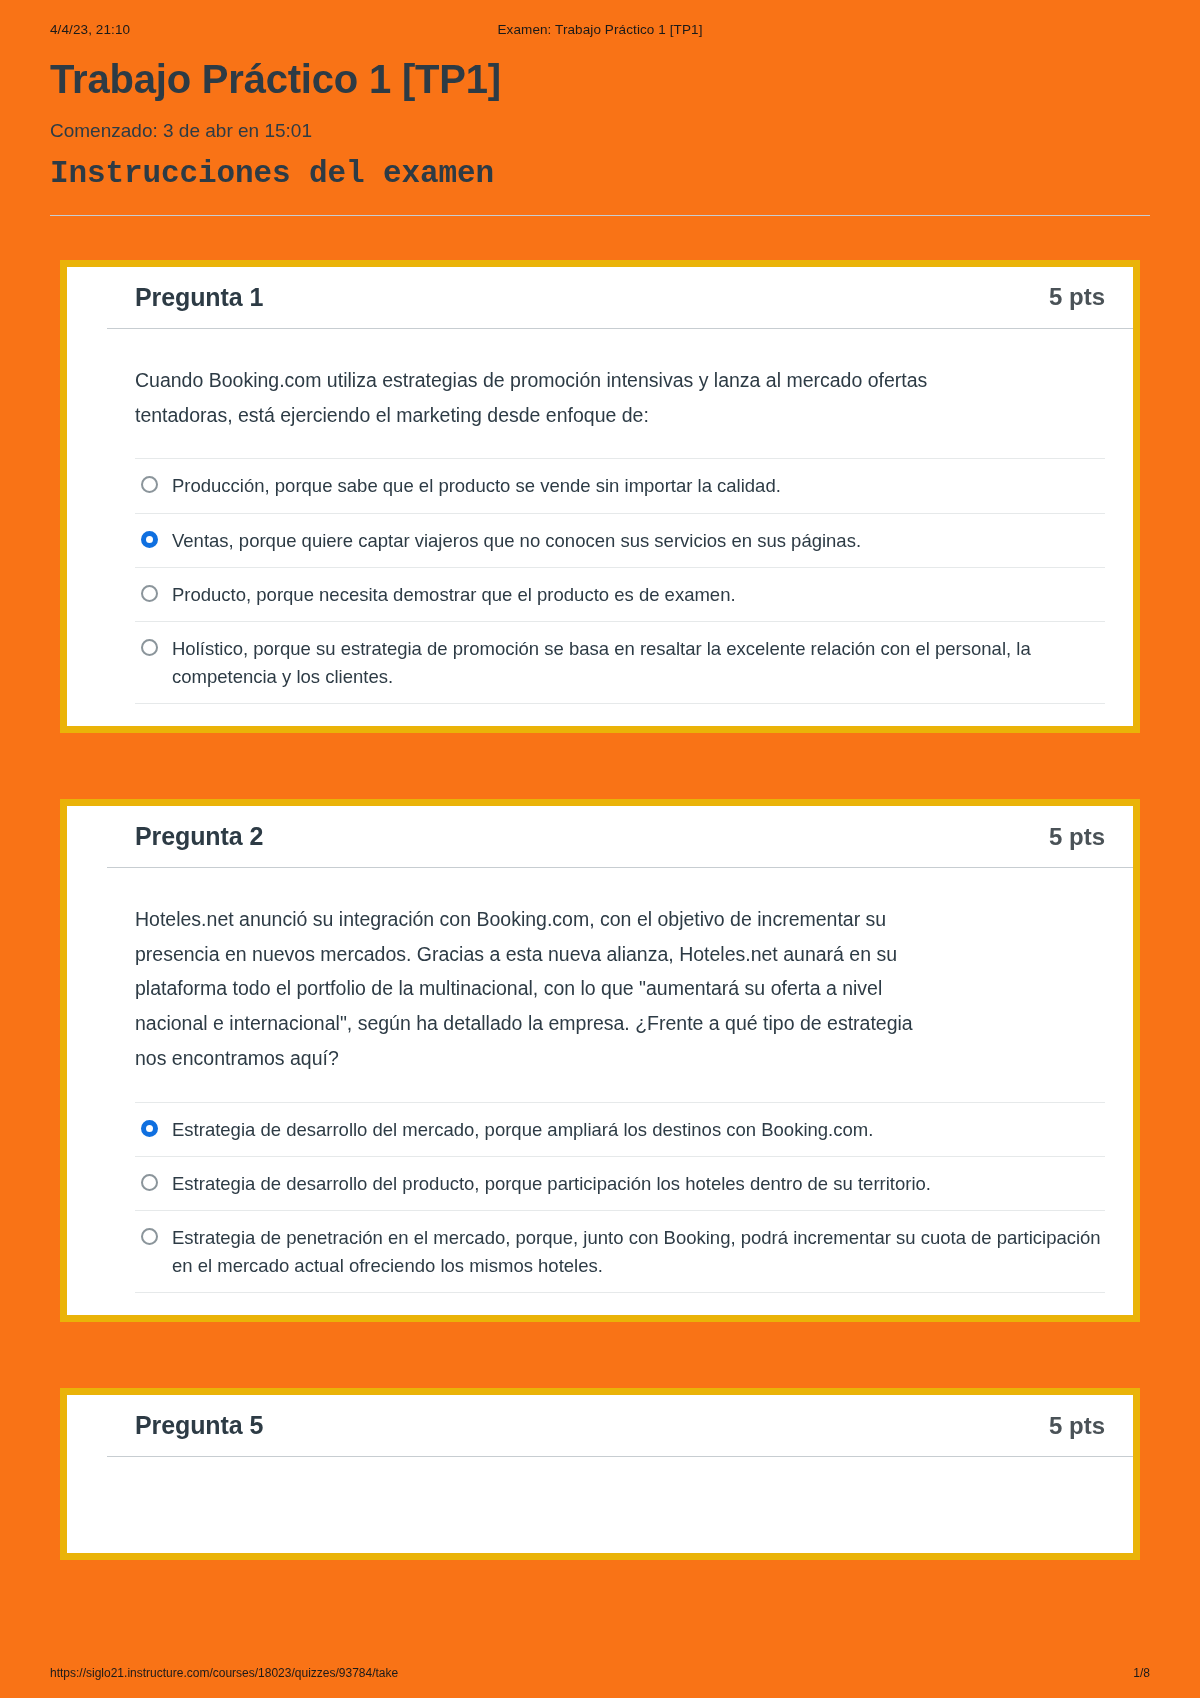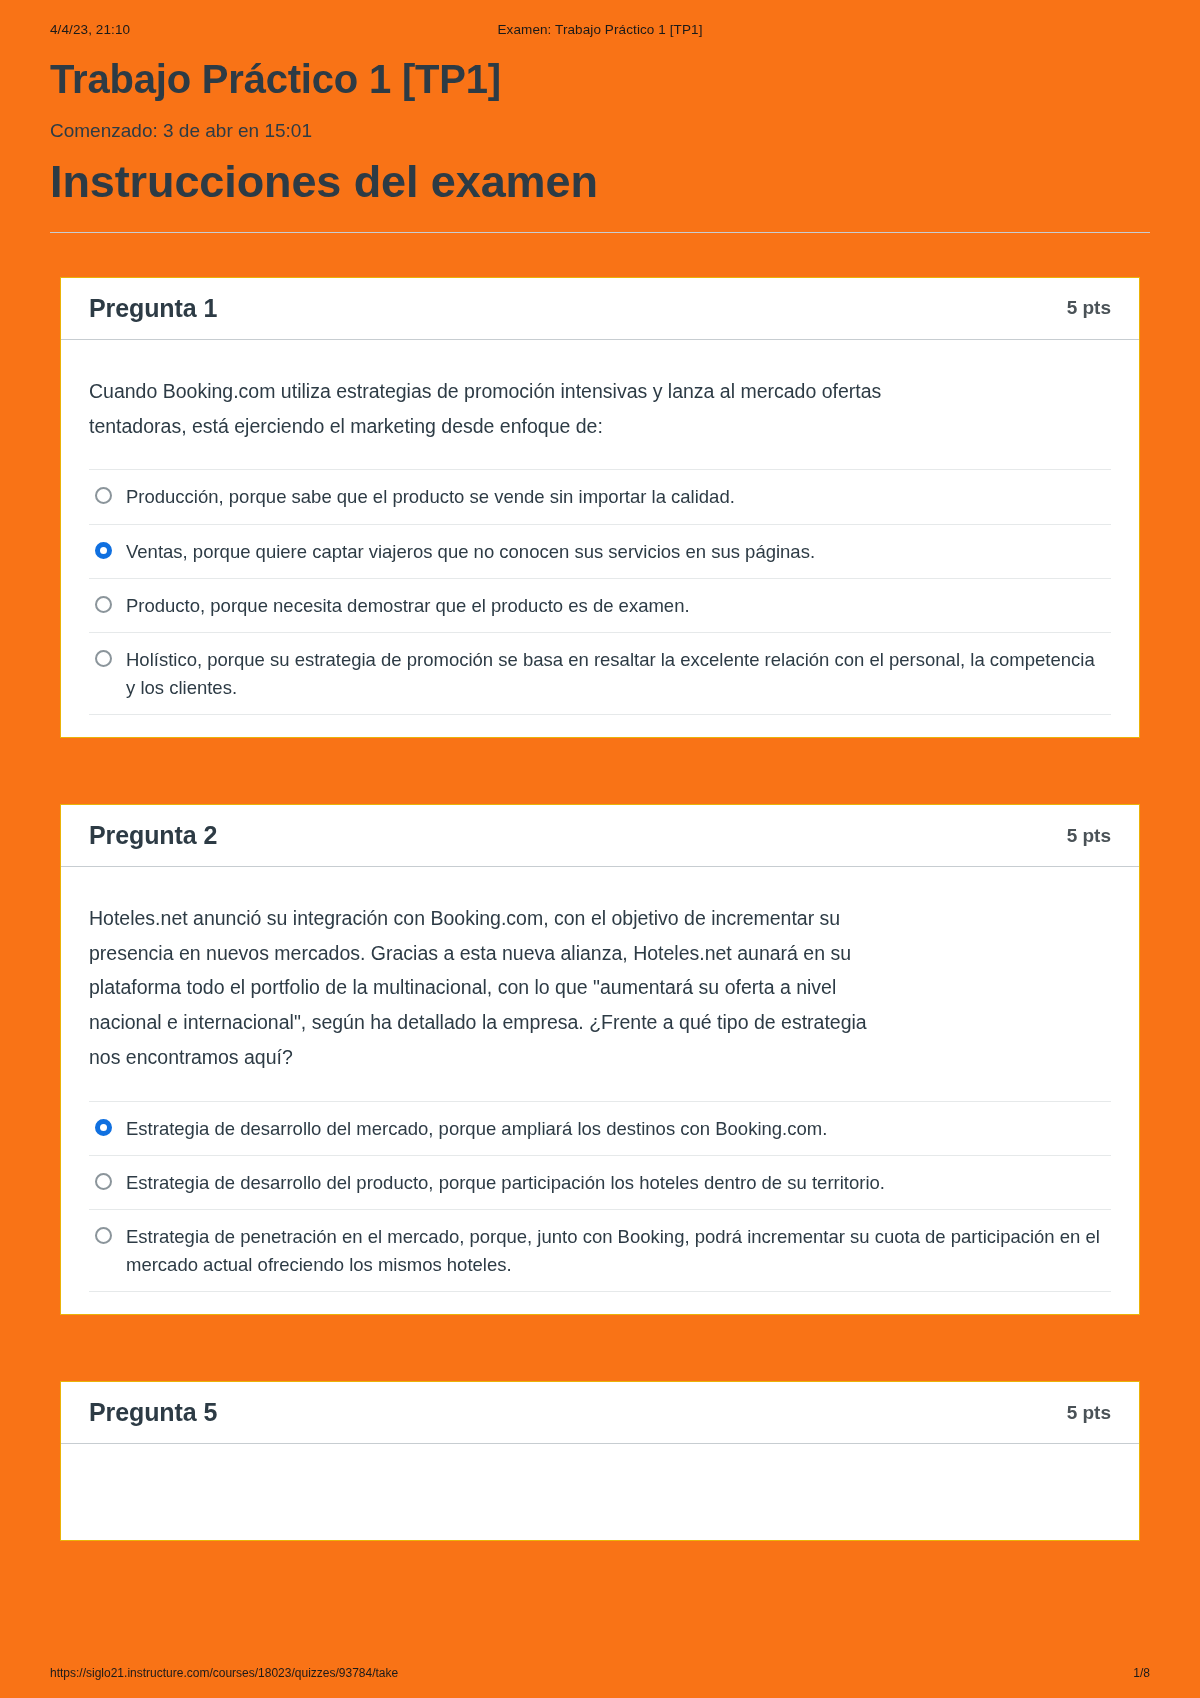--- a/index.html
+++ b/index.html
@@ -45,58 +45,60 @@
     color: #2d3b45;
     letter-spacing: -0.2px;
   }
   .started-line {
     font-size: 19px;
     margin: 18px 0 0 0;
     color: #2d3b45;
     font-weight: 400;
   }
   h2.section-title {
-    font-size: 45px;
+    font-size: 31px;
     font-weight: bold;
     margin: 14px 0 0 0;
     color: #2d3b45;
     letter-spacing: -0.1px;
+    font-family: Liberation Mono, monospace;
   }
   .hrule {
     border: 0;
     border-top: 1px solid #c7cdd1;
     margin: 24px 0 0 0;
   }
 
   
   .questions { margin-top: 44px; }
 
   .question-card {
-    border: 1px solid #eab308;
+    border: 7px solid #eab308;
     background: #ffffff;
     margin: 0 10px 66px 10px;
+    padding-left: 40px;
   }
   .question-card:last-child { margin-bottom: 0; }
 
   .q-header {
     display: flex;
     align-items: center;
     justify-content: space-between;
     padding: 16px 28px 16px 28px;
     border-bottom: 1px solid #c7cdd1;
     background: #ffffff;
   }
   .q-name {
     font-size: 25px;
     font-weight: bold;
     color: #2d3b45;
     letter-spacing: -0.1px;
   }
   .q-points {
-    font-size: 19px;
+    font-size: 24px;
     font-weight: bold;
     color: #4a5257;
     white-space: nowrap;
   }
 
   .q-body {
     padding: 34px 28px 22px 28px;
   }
   .q-text {
     font-size: 19.5px;

